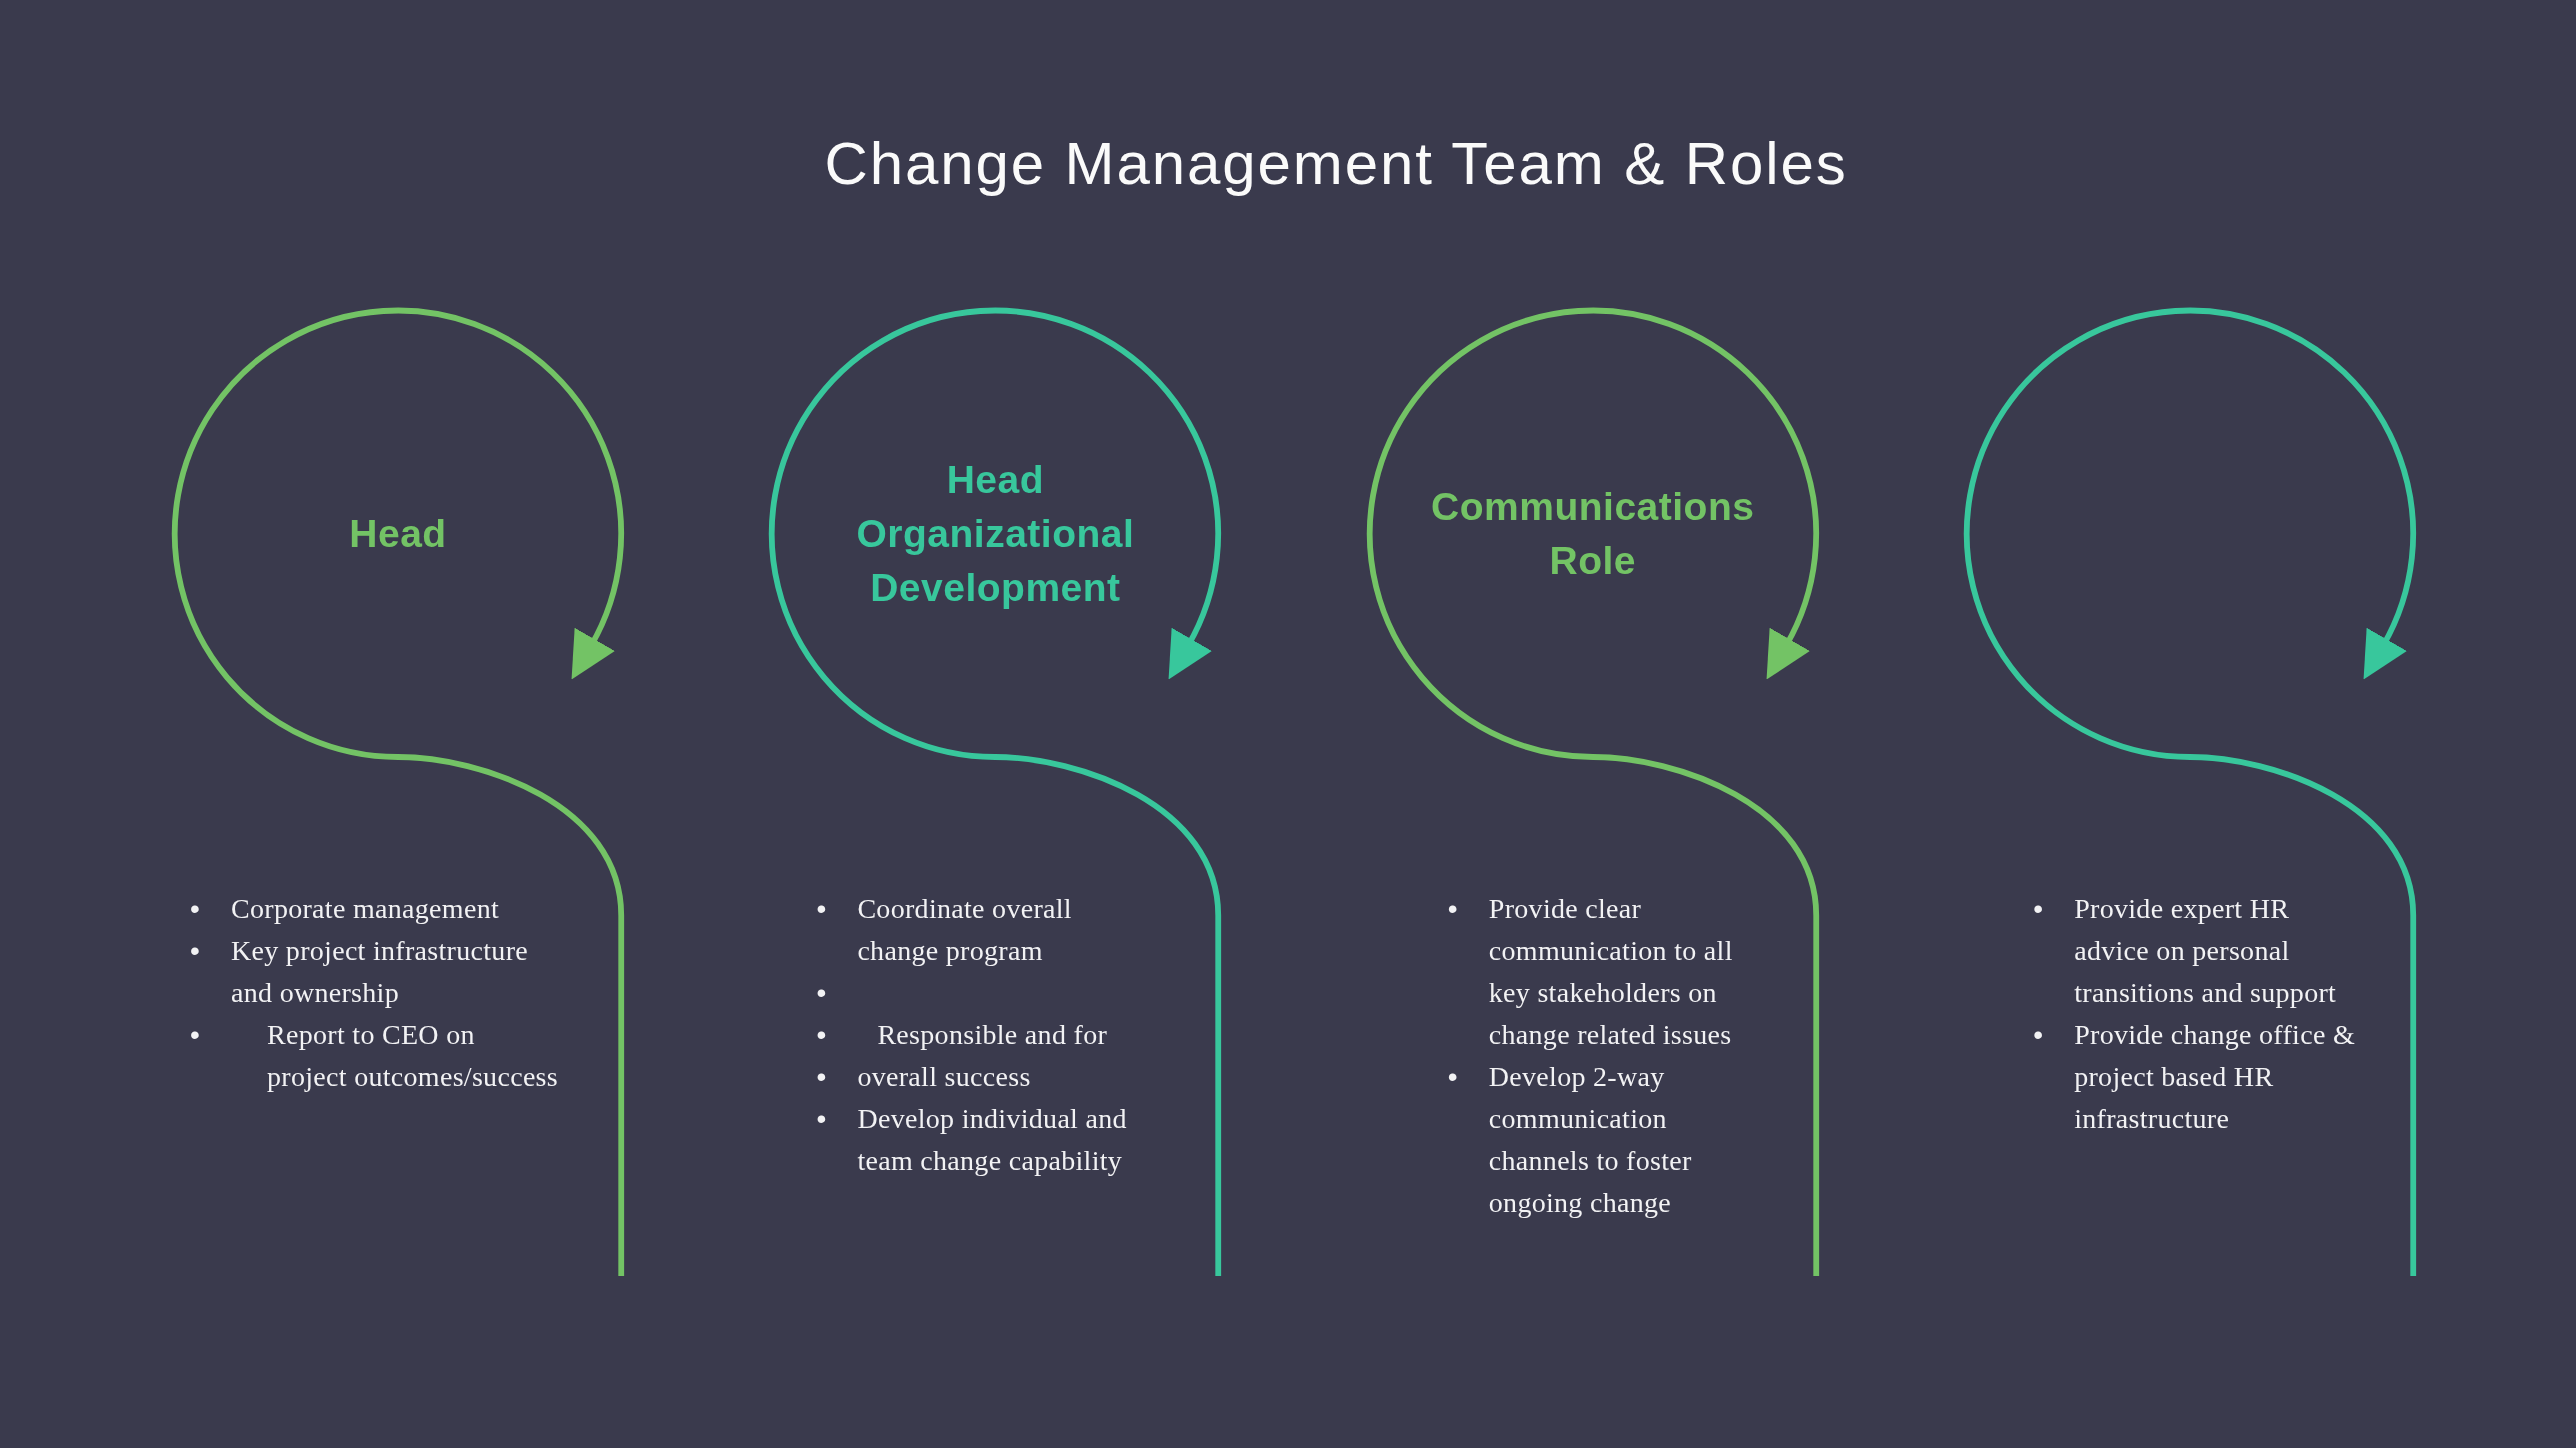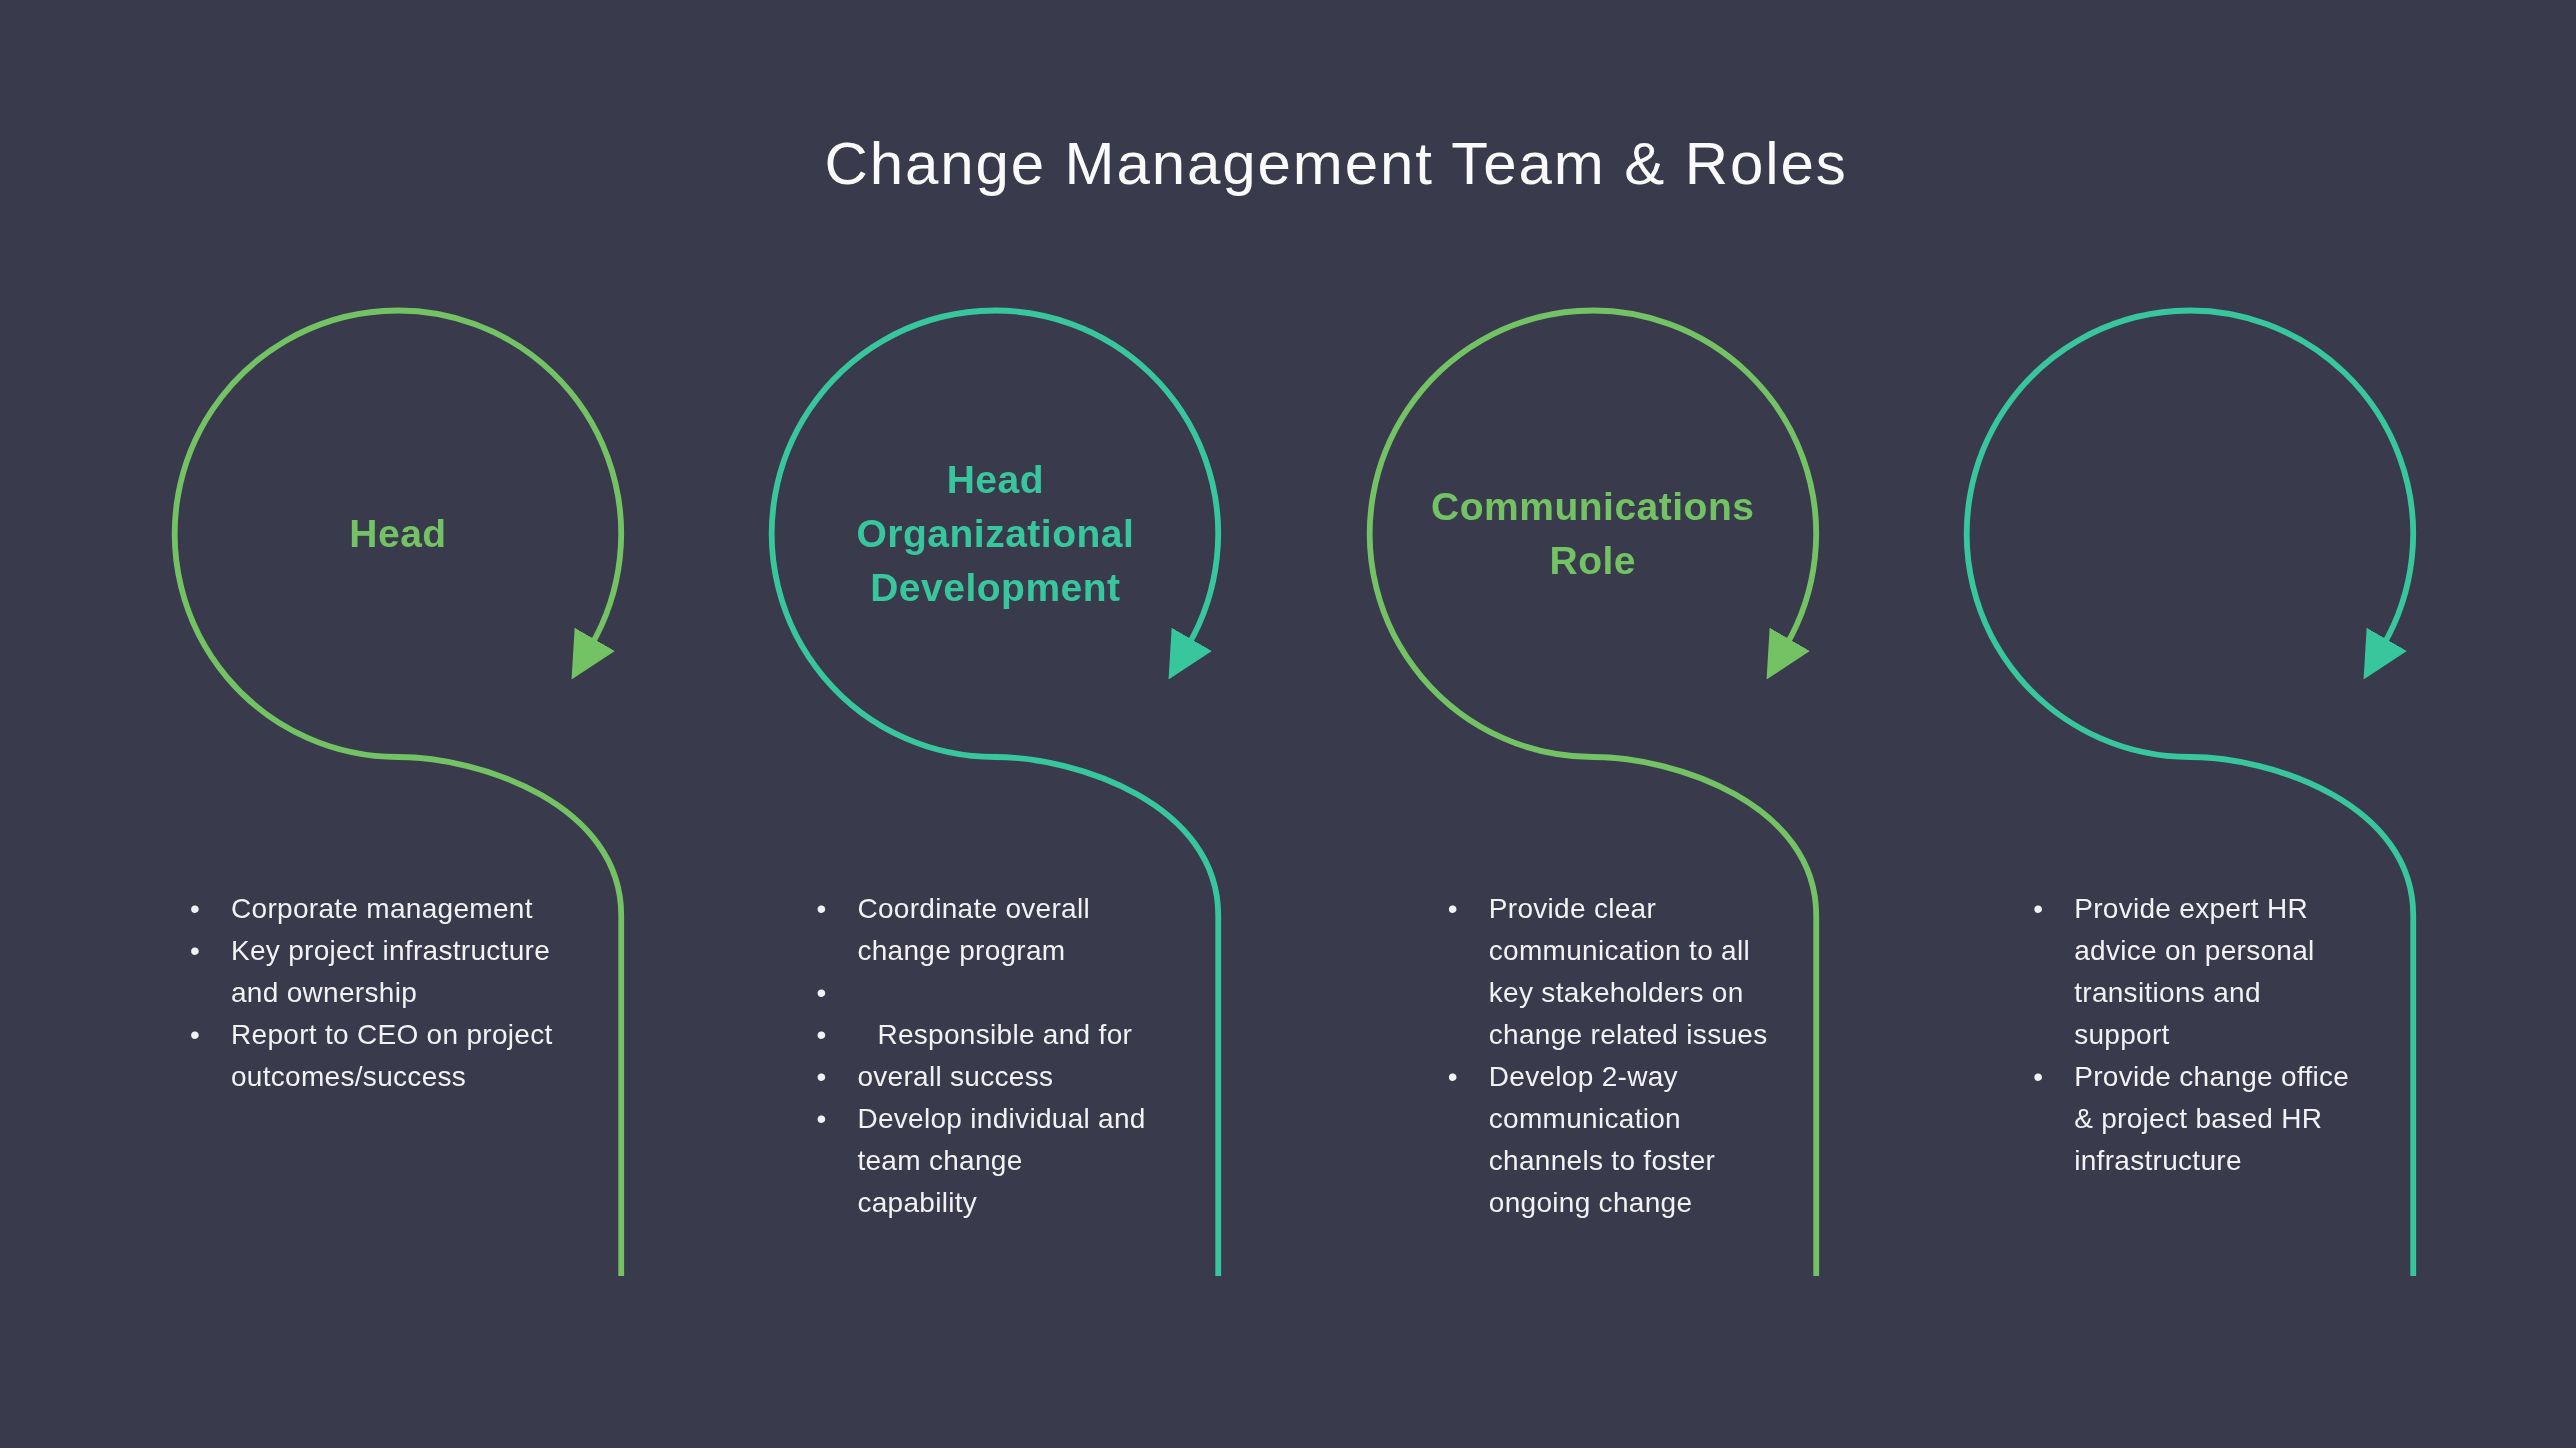--- a/index.html
+++ b/index.html
@@ -63,21 +63,21 @@
     top: 591px;
     margin: 0; padding: 0;
     list-style: none;
     color: #f2f2f4;
     font-size: 28px;
     line-height: 42px;
     letter-spacing: 0.3px;
   }
   .bullet-item { display: flex; align-items: flex-start; }
   .bullet-dot  { flex: 0 0 41px; }
-  .bullet-text { flex: 1 1 auto; }
+  .bullet-text { flex: 1 1 auto; font-family: Liberation Serif, serif; }
 
   
   .col-0 .bullet-list { left: 82px;  width: 369px; }
   .col-1 .bullet-list { left: 111px; width: 330px; }
   .col-2 .bullet-list { left: 145px; width: 321px; }
   .col-3 .bullet-list { left: 133px; width: 330px; }
 </style>
 </head>
 <body style="background: rgb(58, 58, 77);">
 
@@ -100,21 +100,21 @@
         <li class="bullet-item">
           <span class="bullet-dot" style="color: rgb(242, 242, 244);">•</span>
           <span class="bullet-text" style="color: rgb(242, 242, 244);">Corporate management</span>
         </li>
         <li class="bullet-item">
           <span class="bullet-dot" style="color: rgb(242, 242, 244);">•</span>
           <span class="bullet-text" style="color: rgb(242, 242, 244);">Key project infrastructure and ownership</span>
         </li>
         <li class="bullet-item">
           <span class="bullet-dot" style="color: rgb(242, 242, 244);">•</span>
-          <span class="bullet-text" style="color: rgb(242, 242, 244);">Report to CEO on project outcomes/success</span>
+          <span class="bullet-text" style="color: rgb(242, 242, 244); margin-left: 36px;">Report to CEO on project outcomes/success</span>
         </li>
       </ul>
   </div>
 
   <div class="column col-1" style="--accent: #38c79c;">
     <svg width="580" height="1005" viewBox="0 0 600 1040">
       <defs>
         <marker id="arrow1" viewBox="0 0 10 10" refX="1.5" refY="5" markerWidth="8" markerHeight="8" orient="auto">
           <path class="arrow-head" d="M 0 0 L 10 5 L 0 10 z"></path>
         </marker>

